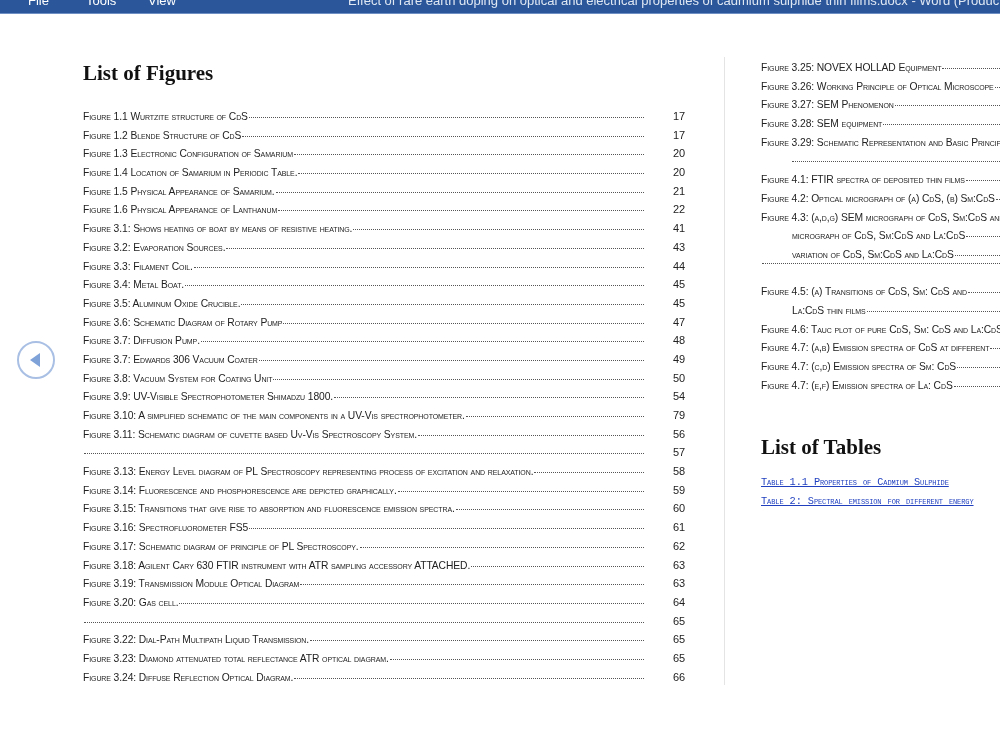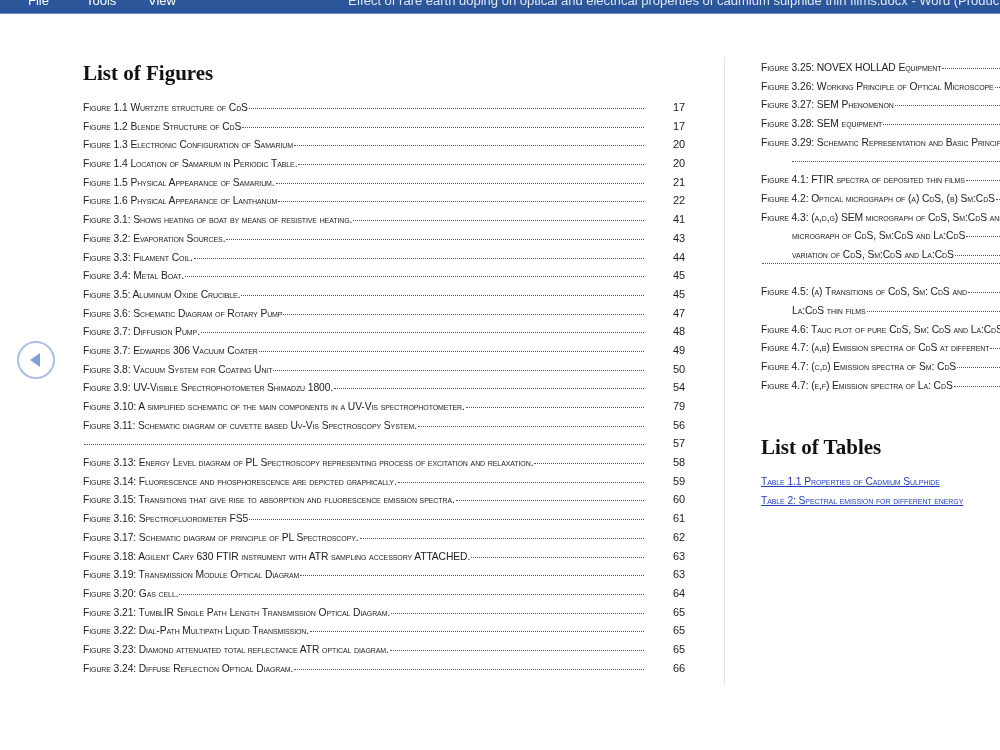--- a/index.html
+++ b/index.html
@@ -17,21 +17,21 @@
 
   .page { position: absolute; top: 15px; left: 0; width: 1000px; height: 712px; background: #ffffff; }
 
   .col-left { position: absolute; left: 83px; top: 44px; width: 602px; }
   .col-right { position: absolute; left: 761px; top: 44px; width: 400px; }
 
   .divider { position: absolute; left: 724px; top: 42px; width: 1px; height: 628px; background: #e4e4e4; }
 
   .heading {
     font-family: "Liberation Serif", serif; font-weight: bold; font-size: 21px;
-    color: #111; height: 28px; line-height: 28px; margin-bottom: 11px;
+    color: #111; height: 28px; line-height: 28px; margin-bottom: 20px;
   }
 
   .toc-entry {
     display: flex; align-items: baseline; height: 18.7px; line-height: 18.7px;
     font-size: 10.3px; color: #222; font-variant: small-caps; white-space: nowrap;
     font-family: "Liberation Sans", sans-serif; letter-spacing: -0.1px;
     cursor: pointer;
   }
   .toc-entry .label { flex: 0 0 auto; }
   .toc-entry .leader {
@@ -39,21 +39,21 @@
     border-bottom: 1px dotted #555; height: 1px; position: relative; top: -2px;
   }
   .toc-entry .page-num { flex: 0 0 auto; font-variant: normal; font-size: 11px; margin-left: 28px; }
 
   .col-right .toc-entry { width: 400px; }
   .indent { padding-left: 31px; }
   .leader-only { padding-left: 31px; height: 18.7px; }
   .leader-only .dots { display: block; width: 300px; border-bottom: 1px dotted #555; height: 10px; }
 
   .tables-heading { margin-top: 38px; margin-bottom: 12px; }
-  .toc-link { color: #1f3fbf; text-decoration: underline; text-decoration-color: #1f3fbf; }
+  .toc-link { color: #1f3fbf; text-decoration: underline; text-decoration-color: #1f3fbf; font-family: Liberation Mono, monospace; }
 
   .nav-back {
     position: absolute; left: 17px; top: 326px; width: 38px; height: 38px;
     border: 2px solid #a9c0e4; border-radius: 50%; cursor: pointer; background: #fff;
   }
   .nav-back .tri {
     position: absolute; left: 11px; top: 10px; width: 0; height: 0;
     border-top: 7px solid transparent; border-bottom: 7px solid transparent;
     border-right: 10px solid #7fa2d8;
   }
@@ -207,21 +207,20 @@
           <span class="label">Figure 3.19: Transmission Module Optical Diagram</span>
           <span class="leader"></span>
           <span class="page-num">63</span>
         </div>
         <div class="toc-entry">
           <span class="label">Figure 3.20: Gas cell.</span>
           <span class="leader"></span>
           <span class="page-num">64</span>
         </div>
         <div class="toc-entry">
-          <span class="label">Figure 3.21: TumblIR Single Path Length Transmission Optical Diagram.</span>
           <span class="leader"></span>
           <span class="page-num">65</span>
         </div>
         <div class="toc-entry">
           <span class="label">Figure 3.22: Dial-Path Multipath Liquid Transmission.</span>
           <span class="leader"></span>
           <span class="page-num">65</span>
         </div>
         <div class="toc-entry">
           <span class="label">Figure 3.23: Diamond attenuated total reflectance ATR optical diagram.</span>

